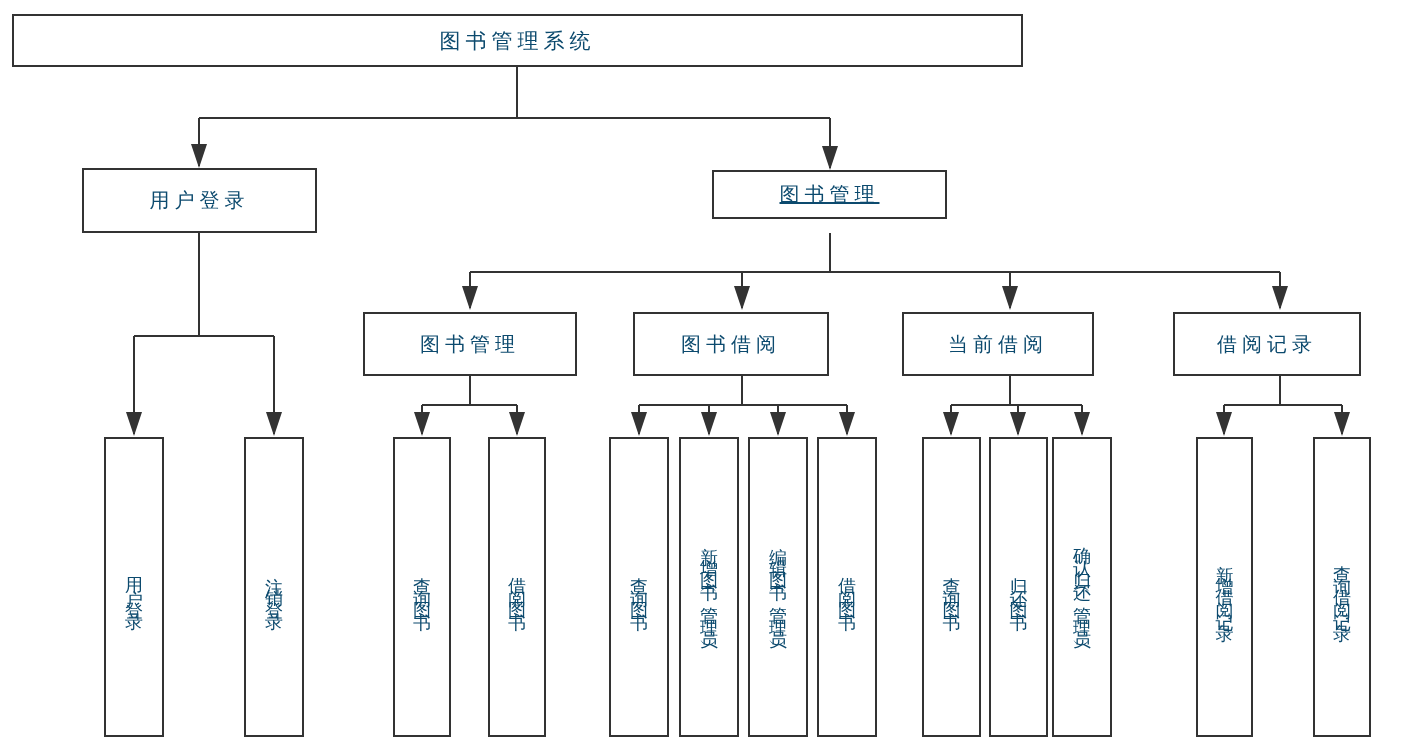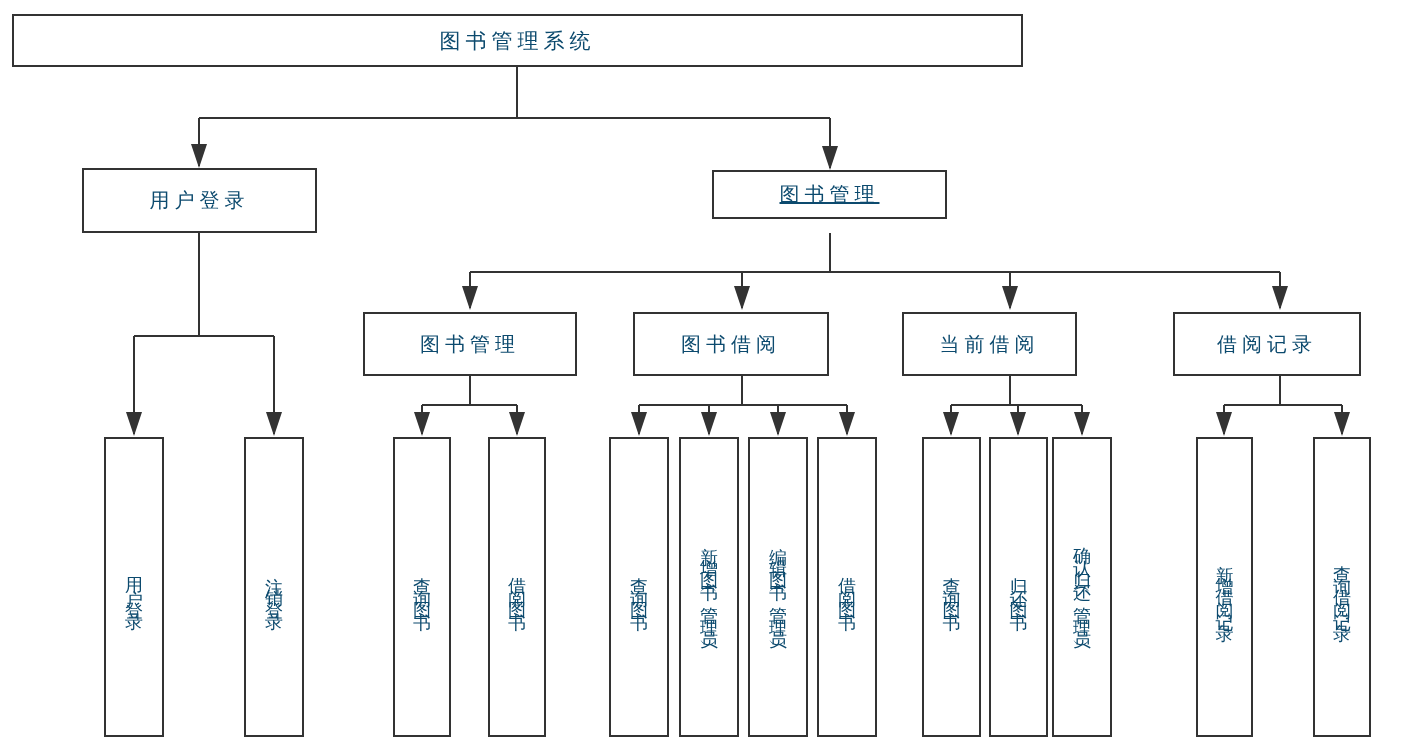--- a/index.html
+++ b/index.html
@@ -96,21 +96,21 @@
   <div class="box h" style="left:712px;top:170px;width:235px;height:49px;text-decoration:underline;">
     <span>图书管理</span>
   </div>
 
   <div class="box h" style="left:363px;top:312px;width:214px;height:64px;">
     <span>图书管理</span>
   </div>
   <div class="box h" style="left:633px;top:312px;width:196px;height:64px;">
     <span>图书借阅</span>
   </div>
-  <div class="box h" style="left:902px;top:312px;width:175px;height:64px;">
+  <div class="box h" style="left:902px;top:312px;width:192px;height:64px;">
     <span>当前借阅</span>
   </div>
   <div class="box h" style="left:1173px;top:312px;width:188px;height:64px;">
     <span>借阅记录</span>
   </div>
 
   <div class="box leaf" style="left:104px;top:437px;width:60px;height:300px;">
     <span>用户登录</span>
   </div>
   <div class="box leaf" style="left:244px;top:437px;width:60px;height:300px;">

